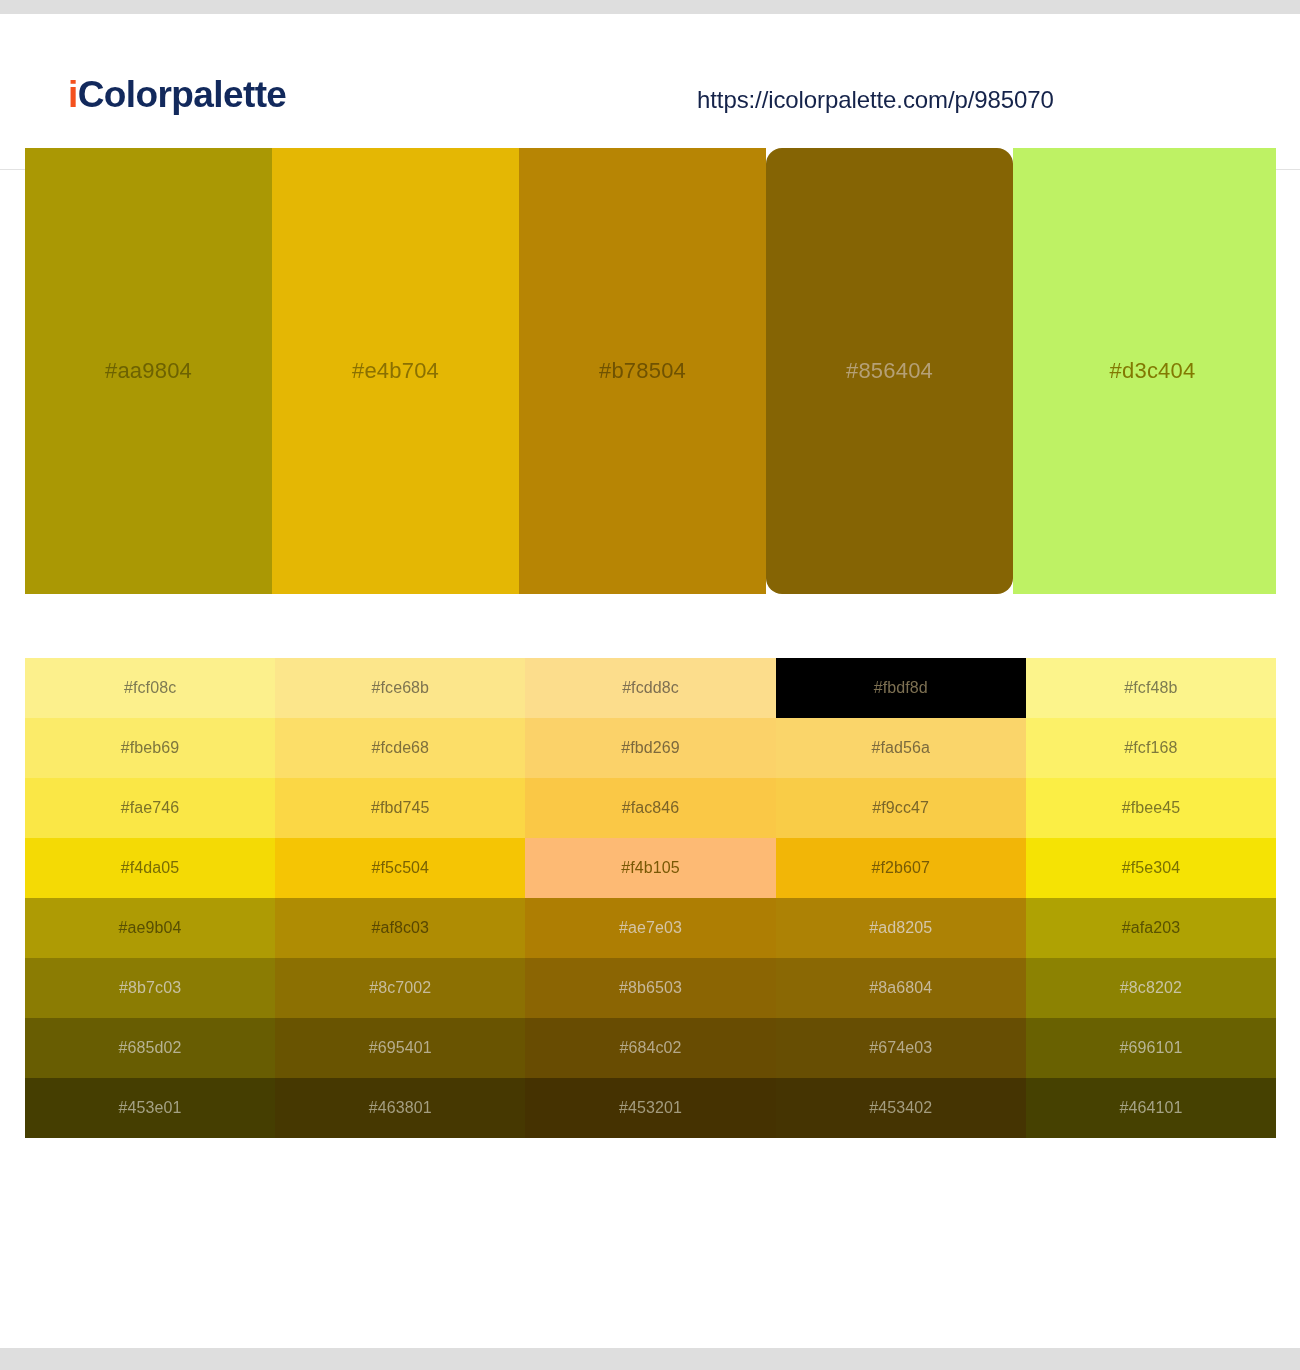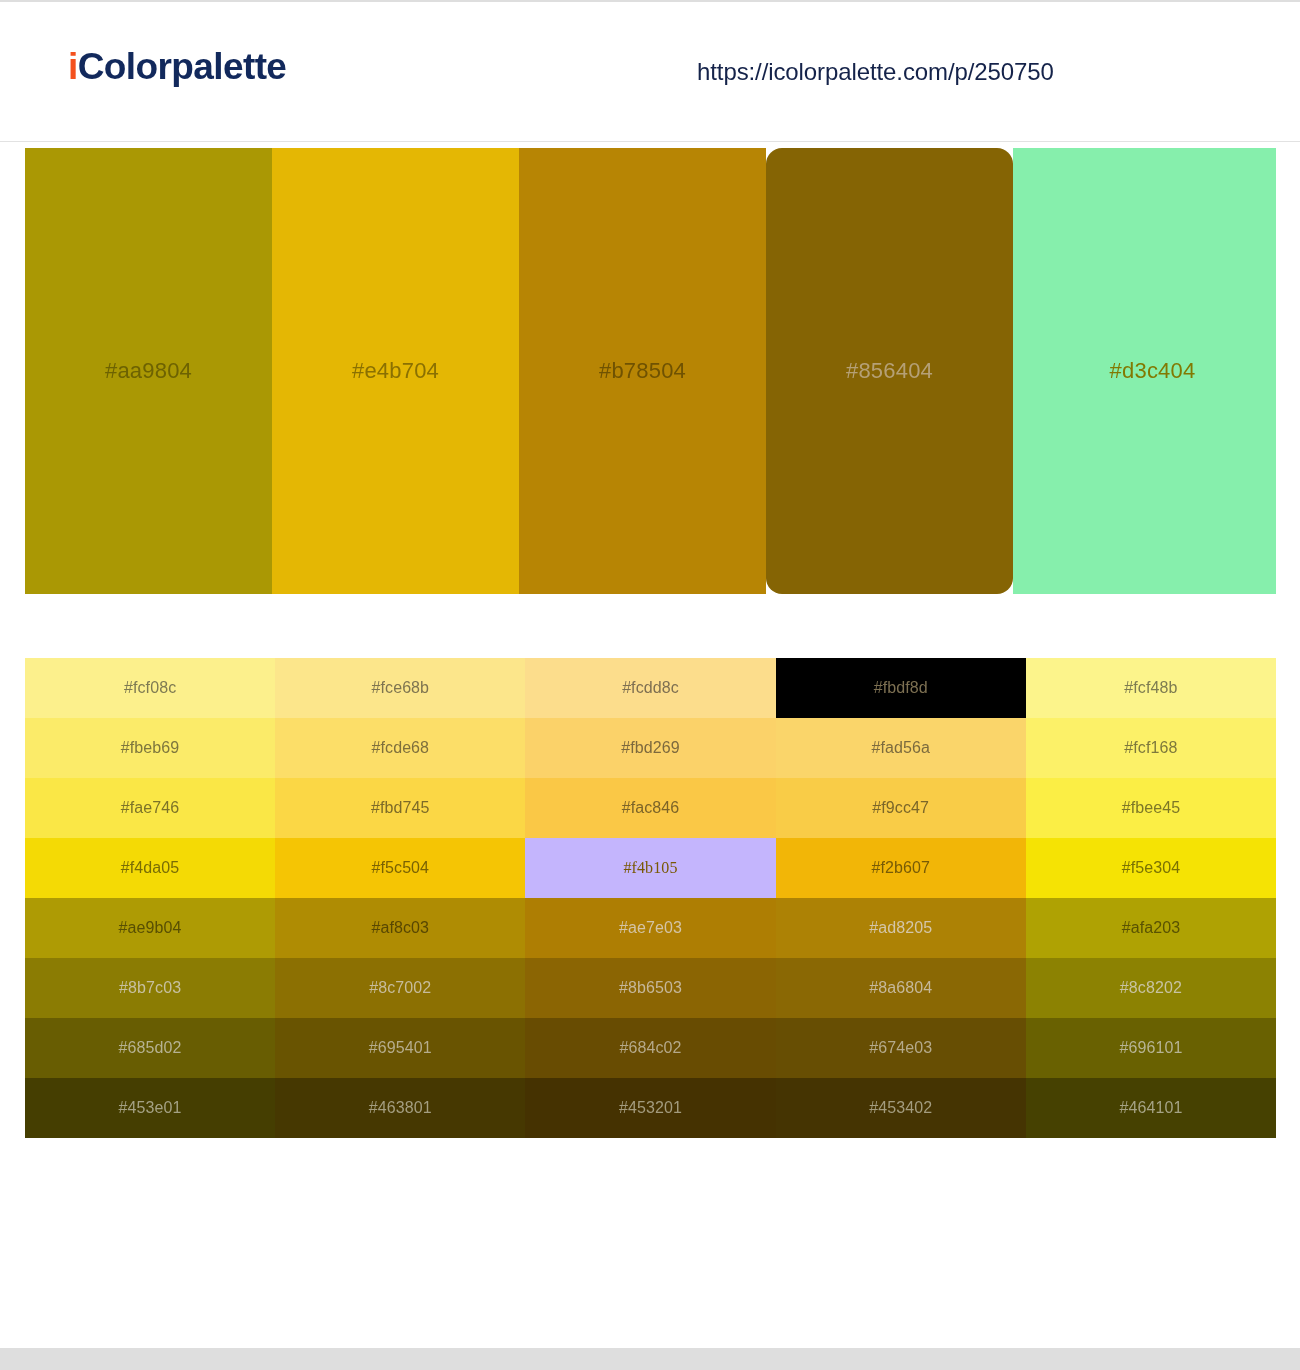--- a/index.html
+++ b/index.html
@@ -26,21 +26,21 @@
     width: 1300px;
     background: #dedede;
   }
   .chrome-top    { top: 0;    height: 14px; }
   .chrome-bottom { top: 1348px; height: 22px; }
 
   
   .site-header {
     position: absolute;
     left: 0;
-    top: 2px;
+    top: 30px;
     width: 1300px;
     height: 140px;
     background: #ffffff;
     border-bottom: 1px solid #e2e2e2;
   }
 
   .logo {
     position: absolute;
     left: 68px;
     top: 46px;
@@ -115,37 +115,37 @@
 <body>
 
 <div id="page">
 
   <div class="chrome-strip chrome-top"></div>
 
   <div class="site-header">
     <div class="logo">
       <span class="logo-i">i</span><span class="logo-rest">Colorpalette</span>
     </div>
-    <div class="page-url">https://icolorpalette.com/p/250750</div>
+    <div class="page-url">https://icolorpalette.com/p/985070</div>
   </div>
 
   <div class="palette-strip">
       <div class="palette-swatch" style="background: rgb(170, 152, 4);">
         <span class="swatch-label" style="color: rgb(109, 98, 2);">#aa9804</span>
       </div>
       <div class="palette-swatch" style="background: rgb(228, 183, 4);">
         <span class="swatch-label" style="color: rgb(138, 112, 2);">#e4b704</span>
       </div>
       <div class="palette-swatch" style="background: rgb(183, 133, 4);">
         <span class="swatch-label" style="color: rgb(111, 82, 2);">#b78504</span>
       </div>
       <div class="palette-swatch" style="background: rgb(133, 100, 4); border-radius: 16px;">
         <span class="swatch-label" style="color: rgb(181, 160, 118);">#856404</span>
       </div>
-      <div class="palette-swatch" style="background: #86efac; padding-left: 16px;">
+      <div class="palette-swatch" style="background: #bef264; padding-left: 16px;">
         <span class="swatch-label" style="color: rgb(130, 121, 2);">#d3c404</span>
       </div>
     </div>
 
   <div class="shades-grid">
       <div class="shade-row">
         <div class="shade-cell" style="background: rgb(252, 240, 140);">
           <span class="shade-label" style="color: rgb(126, 122, 82);">#fcf08c</span>
         </div>
         <div class="shade-cell" style="background: rgb(252, 230, 139);">
@@ -195,21 +195,21 @@
           <span class="shade-label" style="color: rgb(125, 119, 39);">#fbee45</span>
         </div>
       </div>
       <div class="shade-row">
         <div class="shade-cell" style="background: rgb(244, 218, 5);">
           <span class="shade-label" style="color: rgb(121, 109, 5);">#f4da05</span>
         </div>
         <div class="shade-cell" style="background: rgb(245, 197, 4);">
           <span class="shade-label" style="color: rgb(122, 98, 3);">#f5c504</span>
         </div>
-        <div class="shade-cell" style="background: #c4b5fd; font-family: Liberation Serif, serif;">
+        <div class="shade-cell" style="background: #fdba74;">
           <span class="shade-label" style="color: rgb(121, 88, 5);">#f4b105</span>
         </div>
         <div class="shade-cell" style="background: rgb(242, 182, 7);">
           <span class="shade-label" style="color: rgb(120, 91, 6);">#f2b607</span>
         </div>
         <div class="shade-cell" style="background: rgb(245, 227, 4);">
           <span class="shade-label" style="color: rgb(122, 114, 3);">#f5e304</span>
         </div>
       </div>
       <div class="shade-row">

